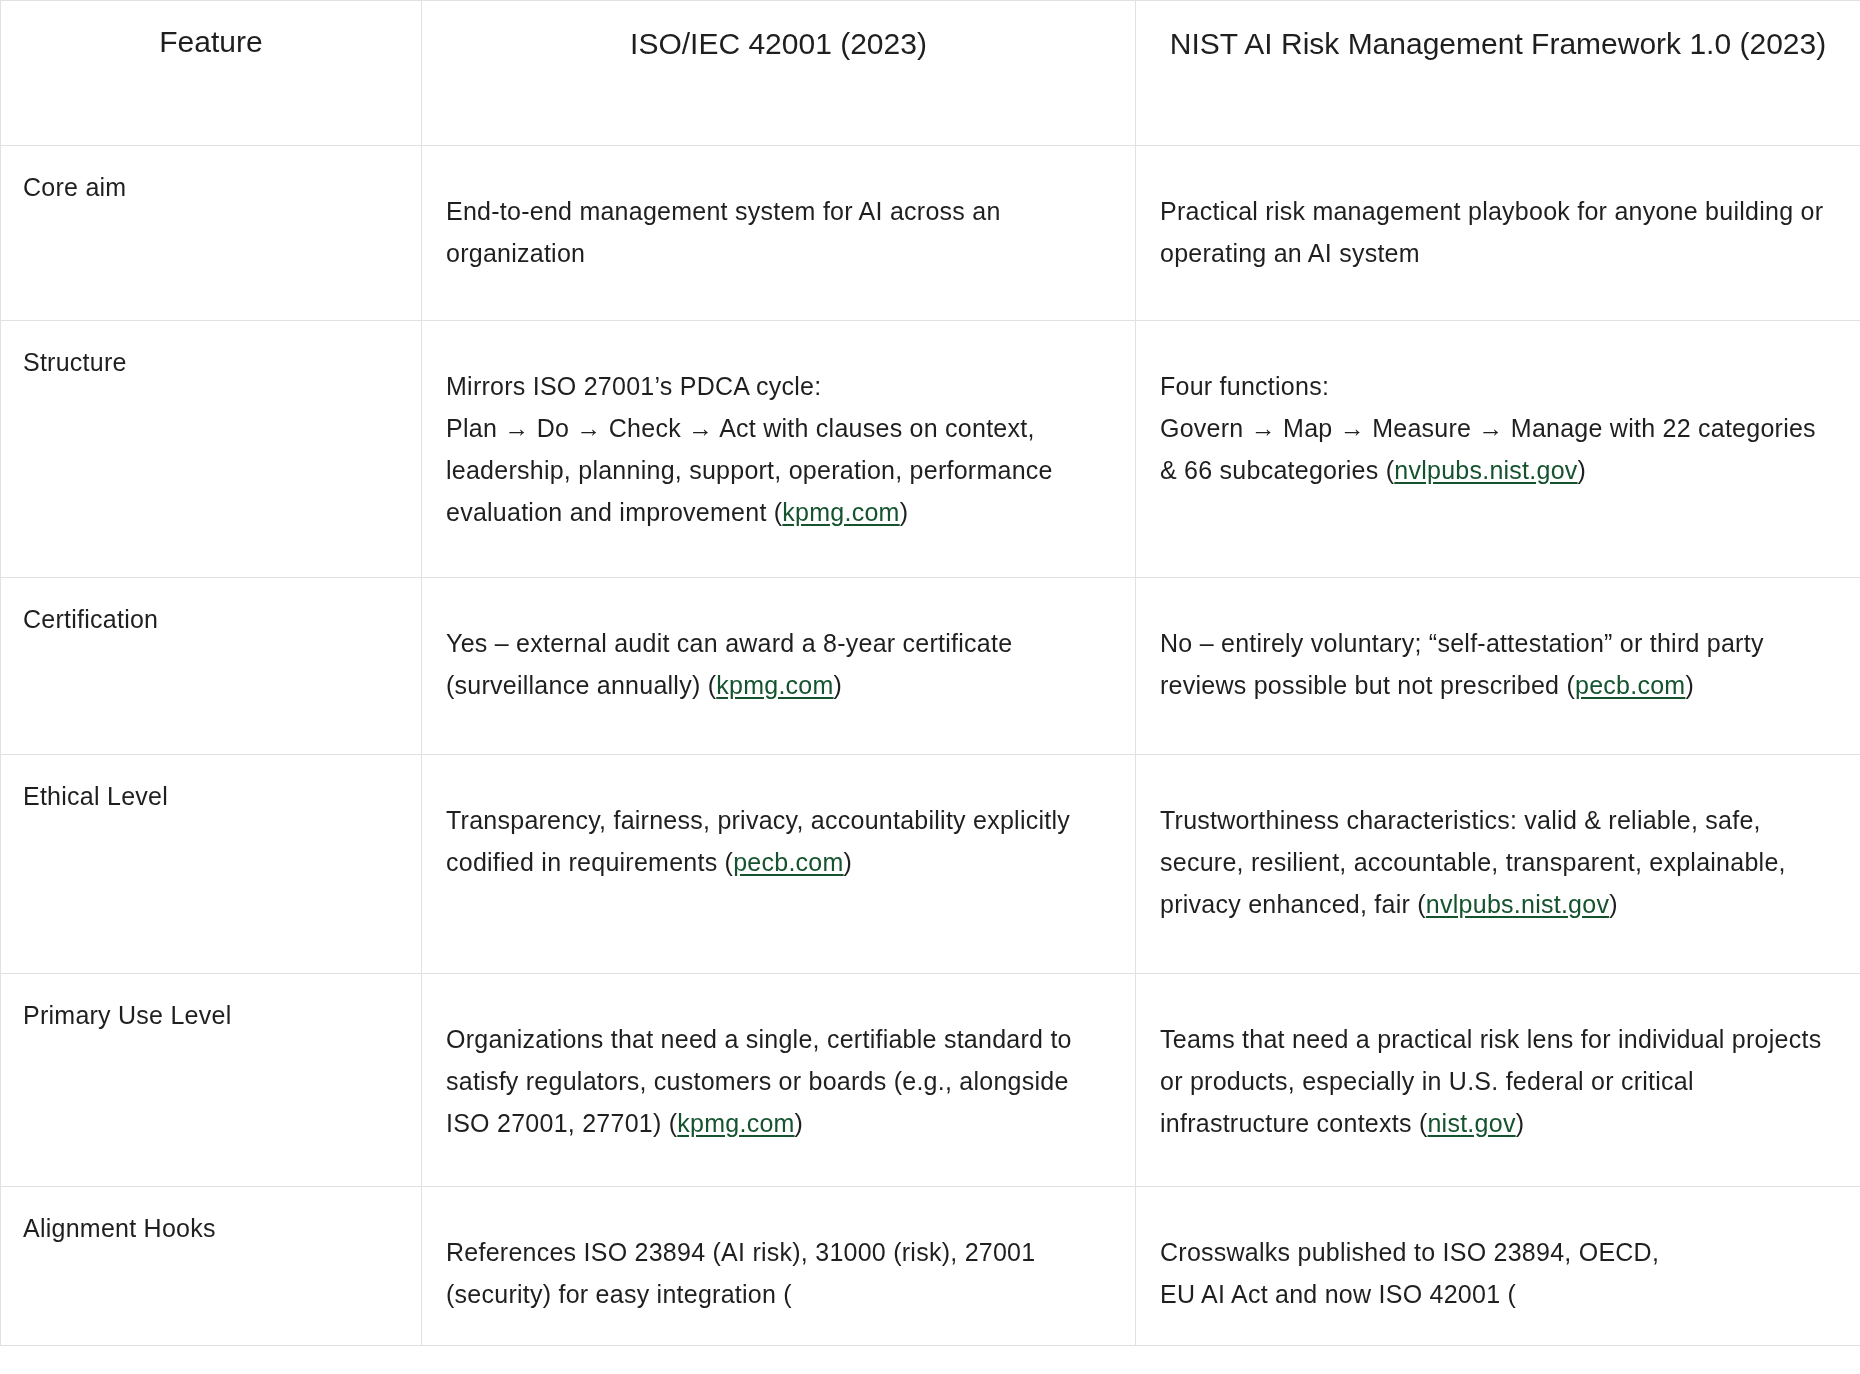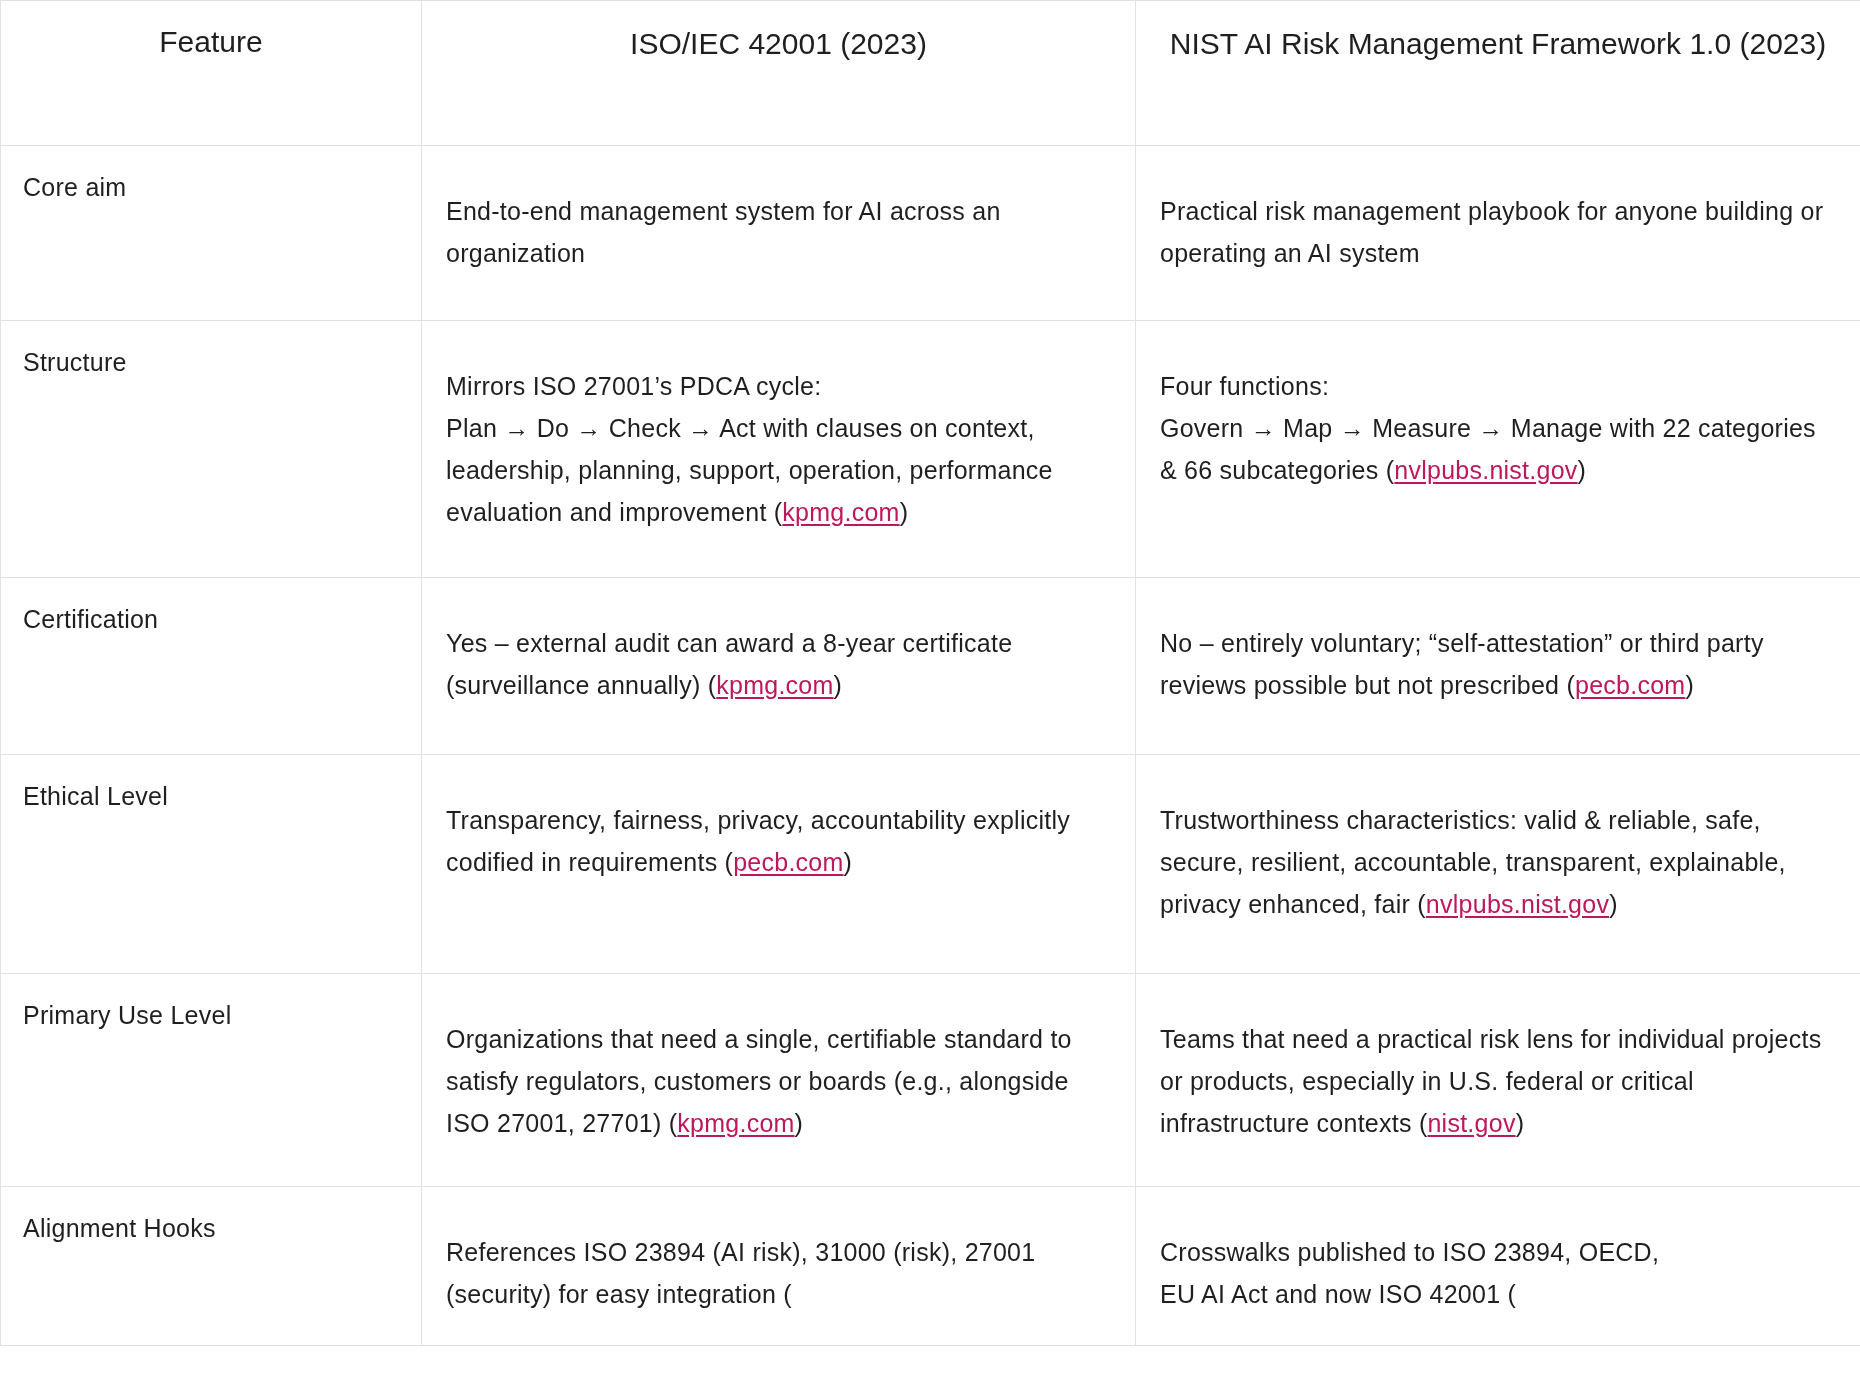--- a/index.html
+++ b/index.html
@@ -66,21 +66,21 @@
     padding-right: 14px;
   }
   table.compare tbody td.cell-iso,
   table.compare tbody td.cell-nist {
     padding-left: 24px;
   }
 
   .cell-text { display: block; white-space: pre-wrap; margin-top: 24px; }
 
   a.ref {
-    color: #be185d;
+    color: #14532d;
     text-underline-offset: 3px;
   }
 
   
   tr.r-core        td { height: 126px; }
   tr.r-structure   td { height: 208px; }
   tr.r-cert        td { height: 128px; }
   tr.r-level       td { height: 80px; }
   tr.r-ethical     td { height: 170px; }
   tr.r-usecases    td { height: 164px; }

